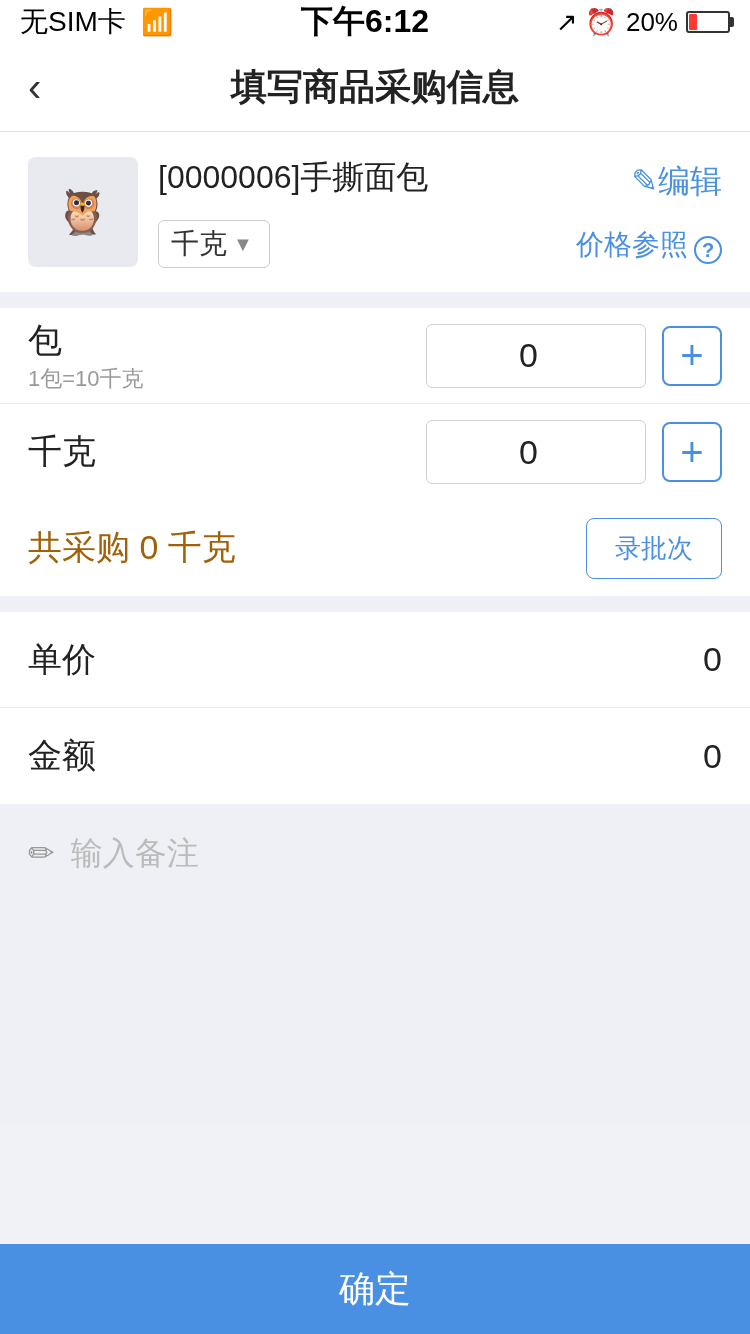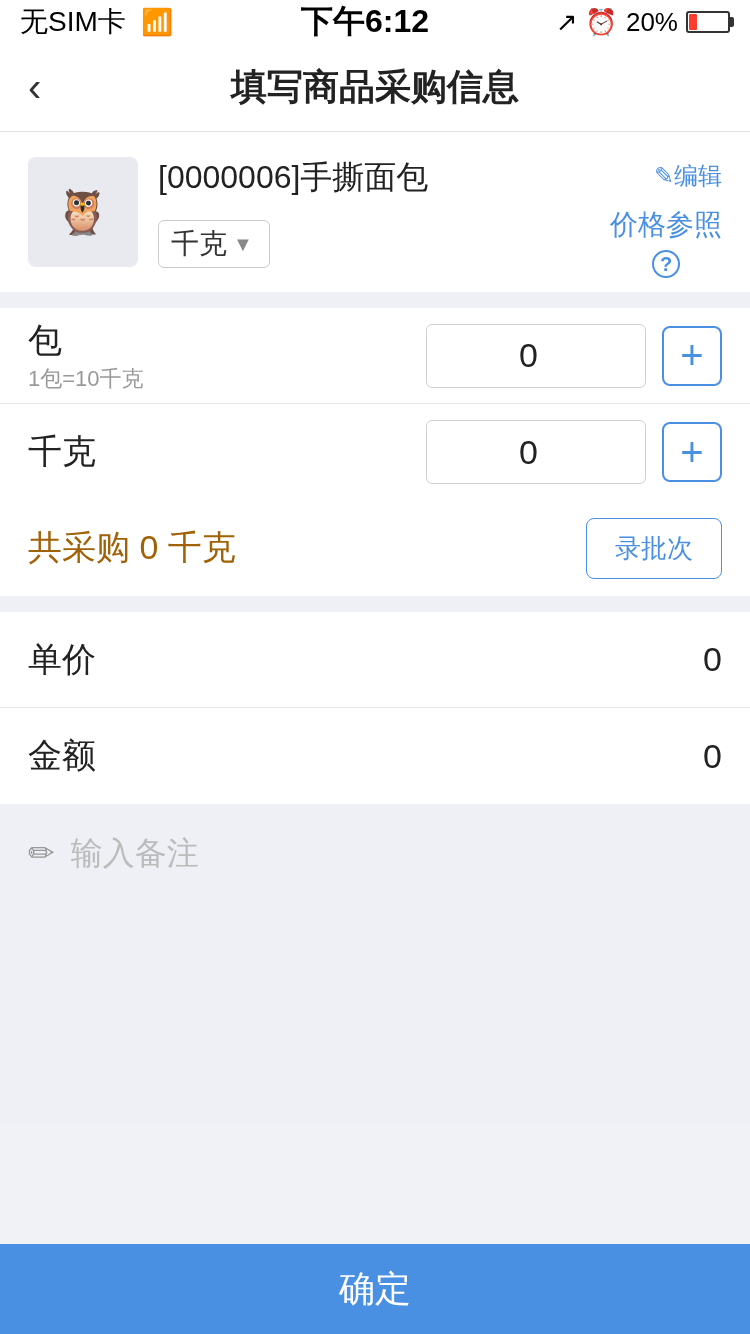--- a/index.html
+++ b/index.html
@@ -129,35 +129,34 @@
     }
     .dropdown-arrow {
       font-size: 20px;
       color: #888;
     }
     .product-edit {
       position: absolute;
       right: 28px;
       top: 28px;
       color: #4a90e2;
-      font-size: 24px;
+      font-size: 32px;
       display: flex;
       align-items: center;
       gap: 6px;
     }
     .price-ref {
       position: absolute;
       right: 28px;
-      bottom: 14px;
+      bottom: 28px;
       color: #4a90e2;
       font-size: 28px;
       display: flex;
-      align-items: center;
+      align-items: flex-end;
       gap: 6px;
-      flex-direction: column;
     }
     .info-circle {
       width: 28px;
       height: 28px;
       border: 2px solid #4a90e2;
       border-radius: 50%;
       display: inline-flex;
       align-items: center;
       justify-content: center;
       font-size: 20px;

